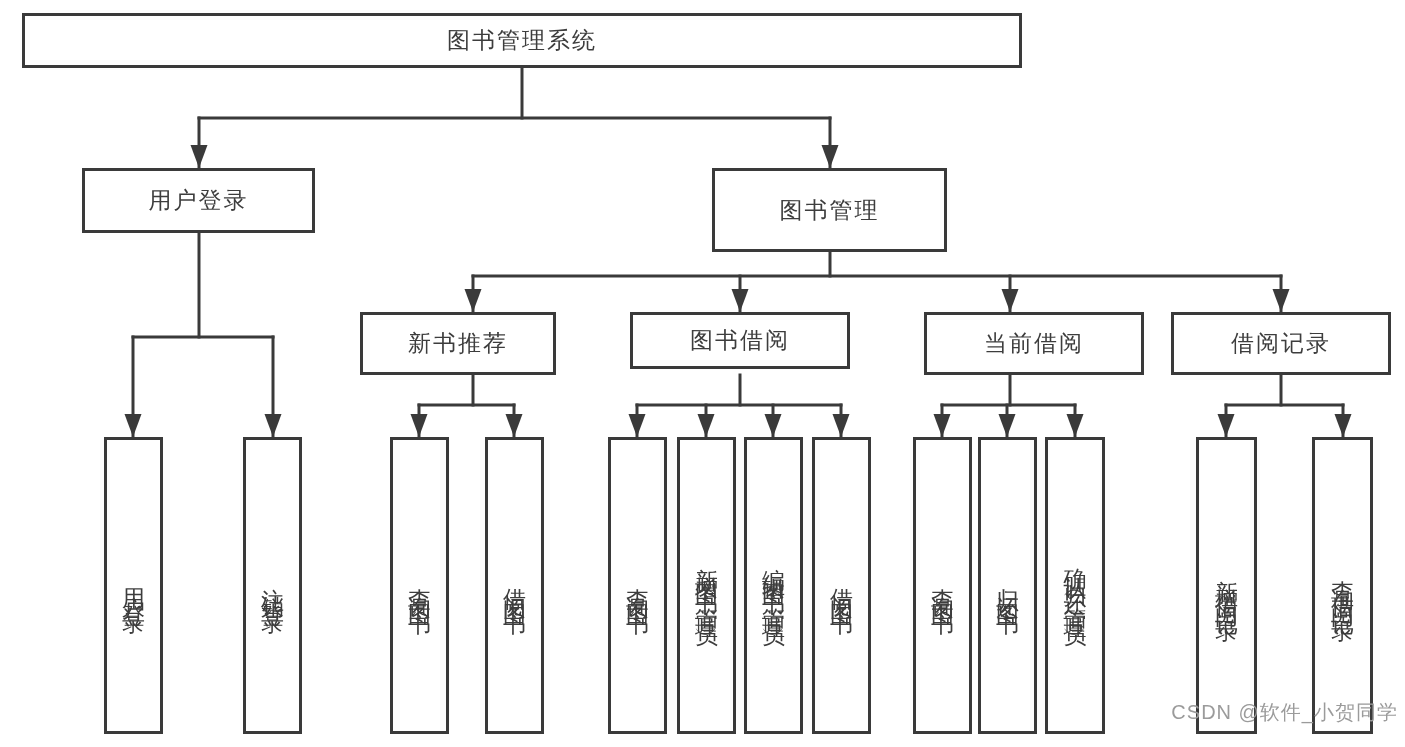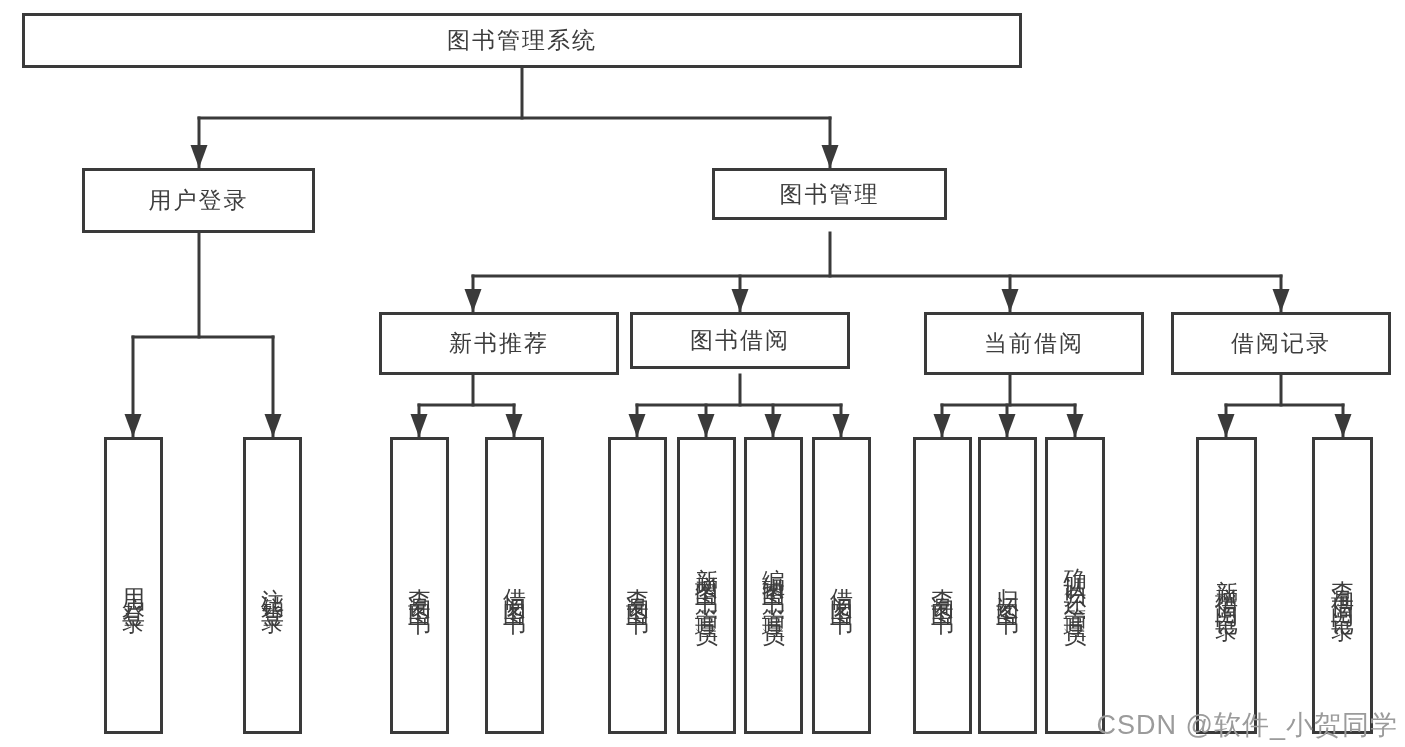--- a/index.html
+++ b/index.html
@@ -34,22 +34,22 @@
   }
   .node.leaf span{
     writing-mode:vertical-rl;
     text-orientation:mixed;
     font-size:23px;
     line-height:1;
     letter-spacing:8px;
   }
   .watermark{
     position:absolute;
-    right:7px;bottom:4px;
-    font-size:27px;
+    right:7px;bottom:21px;
+    font-size:20px;
     letter-spacing:1px;
     color:var(--wm);
     z-index:6;
     white-space:nowrap;
   }
 </style>
 </head>
 <body>
 
 <div class="stage">
@@ -109,25 +109,25 @@
       <polygon points="1334.5,414 1351.5,414 1343,437" fill="#3a3a3a"></polygon>
     </svg>
 
   <div class="node h" style="left:22px;top:13px;width:1000px;height:55px;">
     <span>图书管理系统</span>
   </div>
 
   <div class="node h" style="left:82px;top:168px;width:233px;height:65px;">
     <span>用户登录</span>
   </div>
-  <div class="node h" style="left:712px;top:168px;width:235px;height:52px;">
+  <div class="node h" style="left:712px;top:168px;width:235px;height:84px;">
     <span>图书管理</span>
   </div>
 
-  <div class="node h" style="left:379px;top:312px;width:240px;height:63px;">
+  <div class="node h" style="left:360px;top:312px;width:196px;height:63px;">
     <span>新书推荐</span>
   </div>
   <div class="node h" style="left:630px;top:312px;width:220px;height:57px;">
     <span>图书借阅</span>
   </div>
   <div class="node h" style="left:924px;top:312px;width:220px;height:63px;">
     <span>当前借阅</span>
   </div>
   <div class="node h" style="left:1171px;top:312px;width:220px;height:63px;">
     <span>借阅记录</span>

